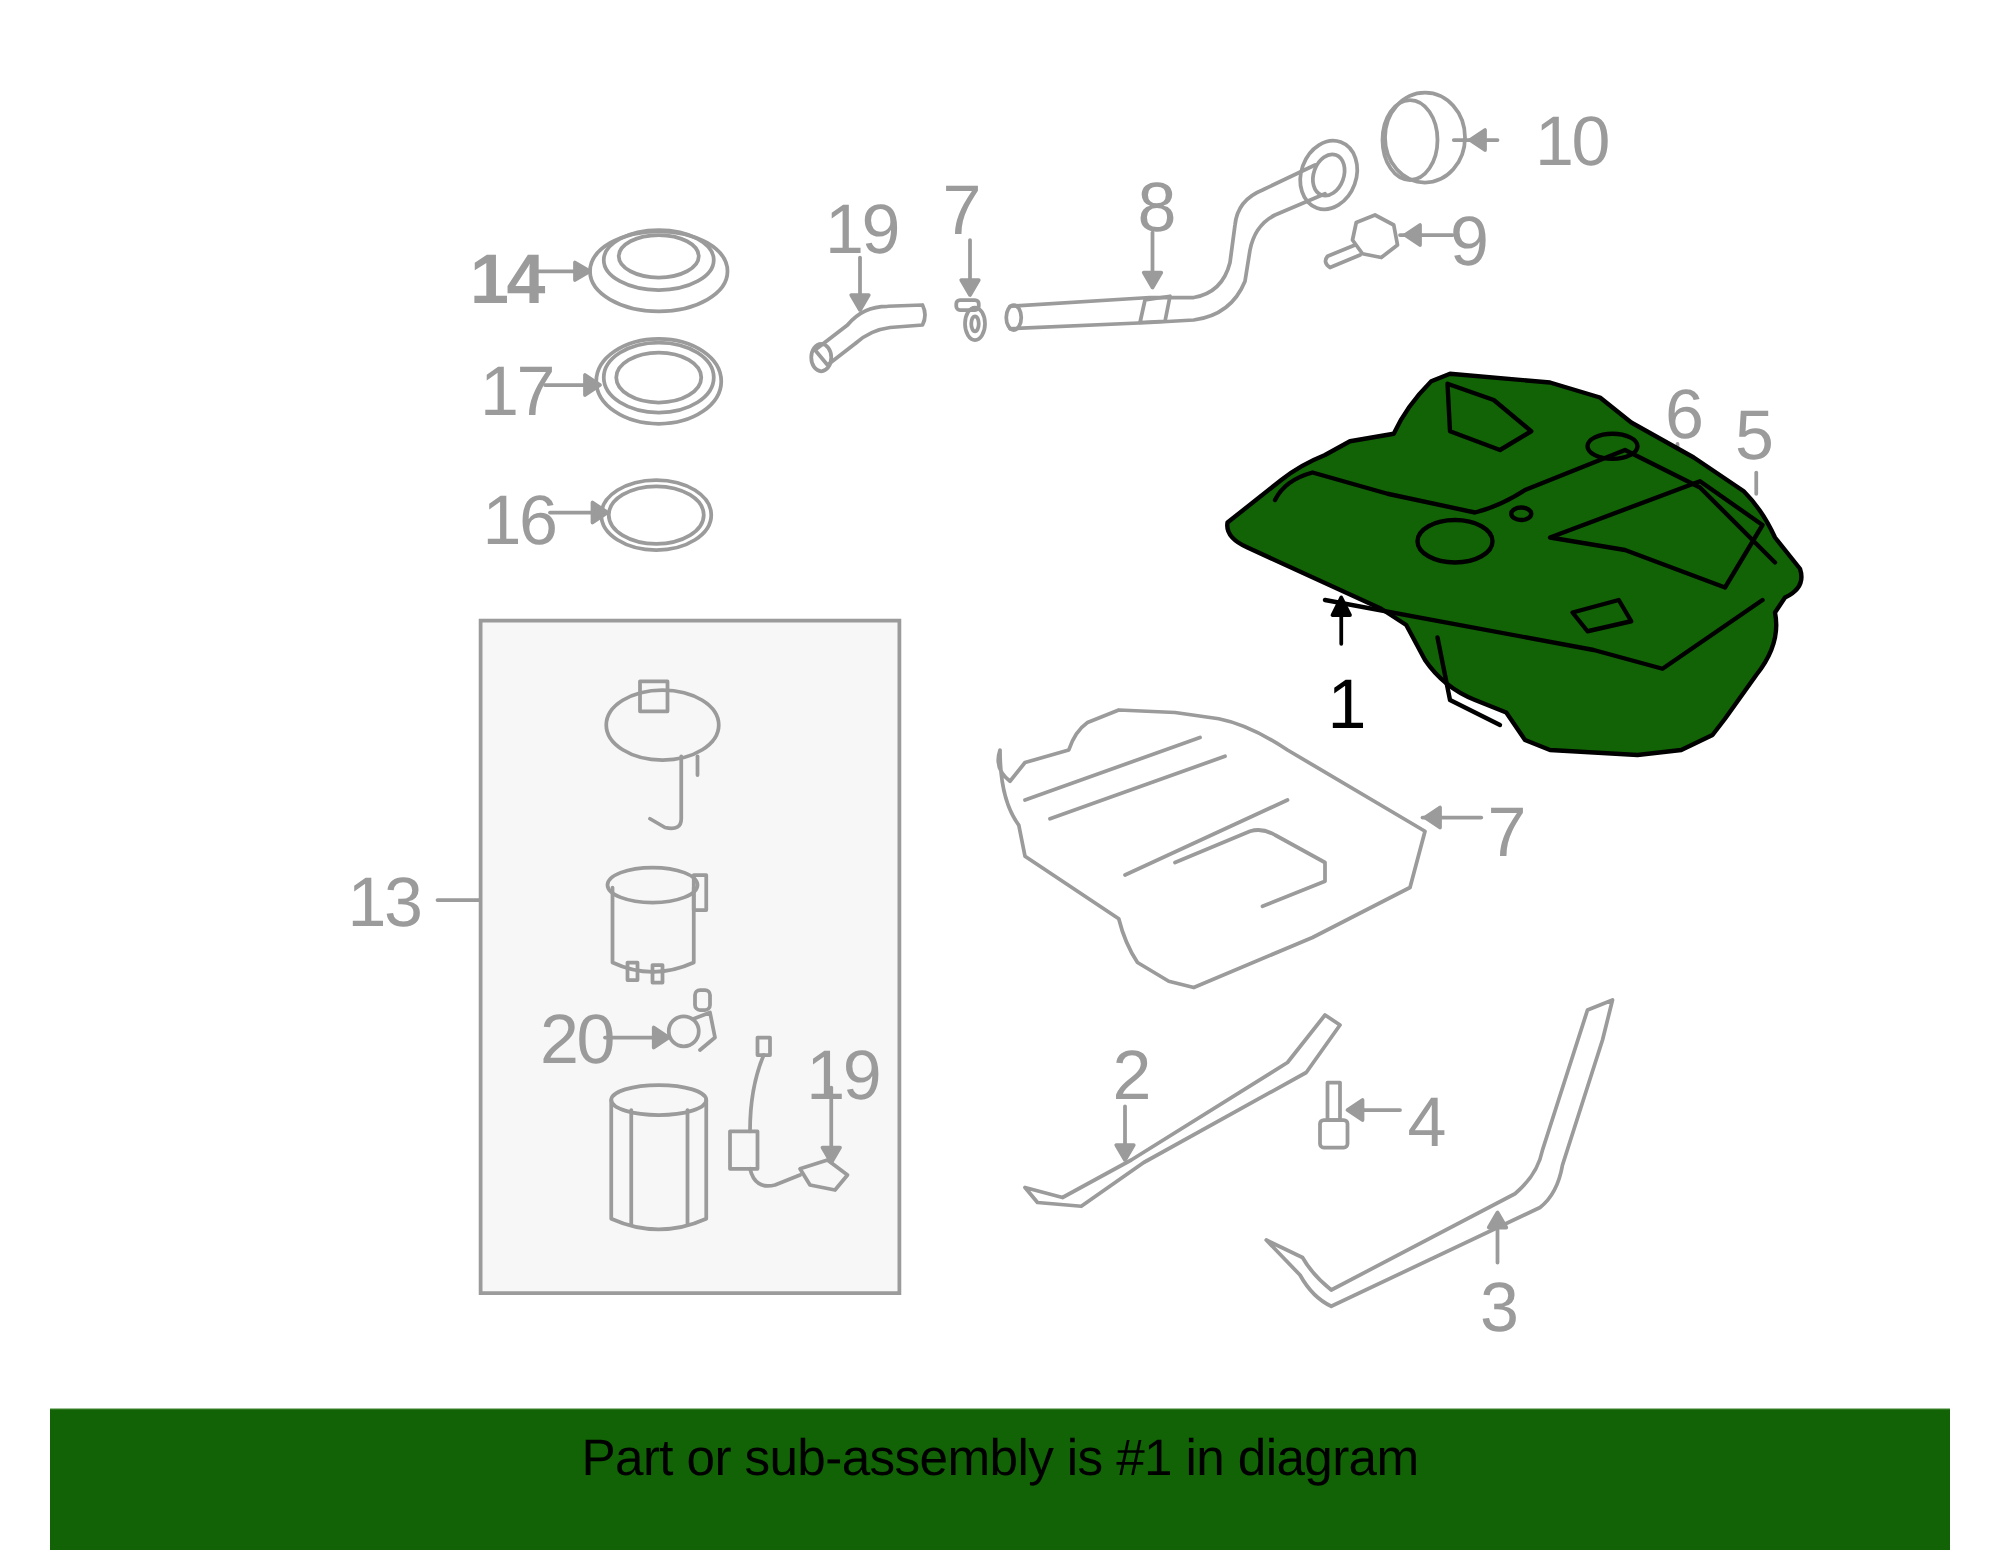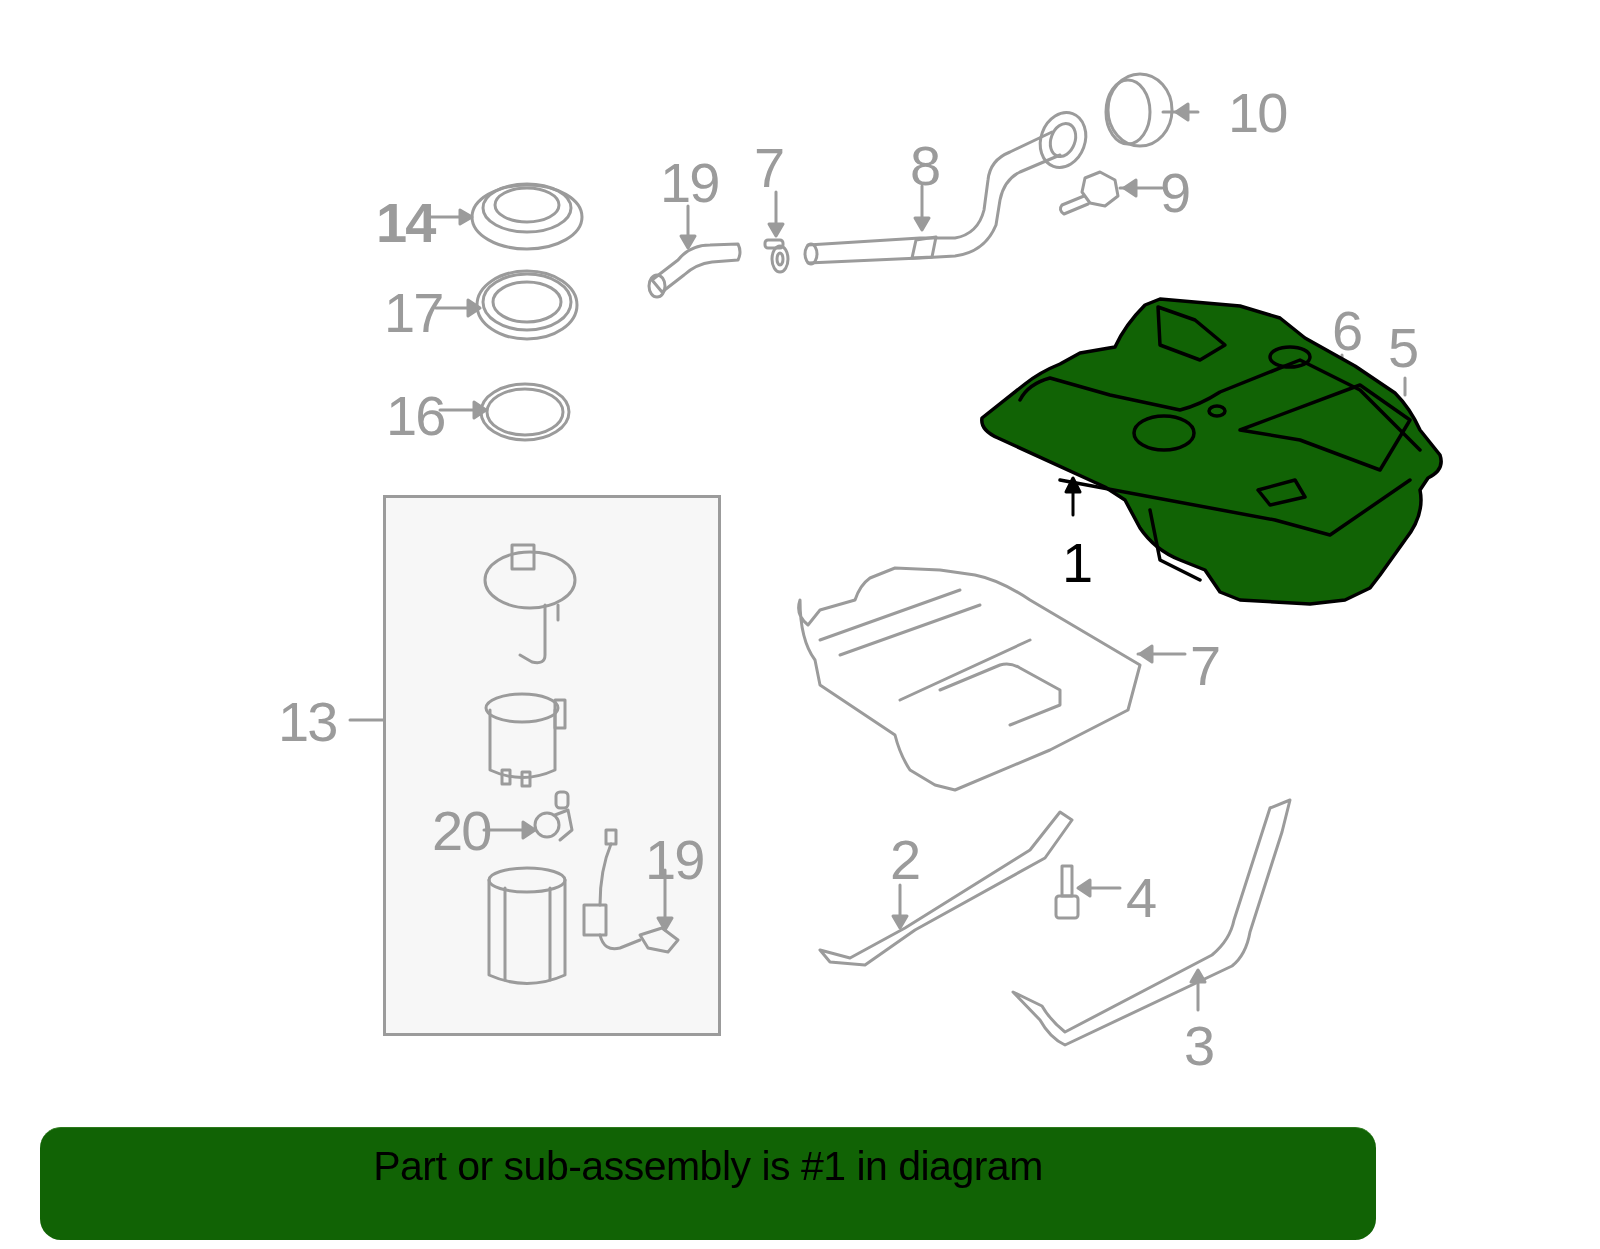--- a/index.html
+++ b/index.html
@@ -2,23 +2,23 @@
 <html><head>
 <meta charset="utf-8">
 <style>
   html, body { margin: 0; padding: 0; background: #ffffff; }
   body { width: 1600px; height: 1249px; position: relative; overflow: hidden;
          font-family: "Liberation Sans", sans-serif; }
   #diagram { position: absolute; left: 0; top: 0; width: 1600px; height: 1249px; }
   .callout { position: absolute; font-family: "Liberation Sans", sans-serif;
              font-size: 56px; color: #9b9b9b; line-height: 1; letter-spacing: -2px; }
   .callout.active { color: #000000; }
-  #banner { position: absolute; left: 40px; top: 1127px; width: 1336px; height: 112px;
+  #banner { position: absolute; left: 40px; top: 1127px; width: 1520px; height: 112px;
             background: #116305; border-top: 1px solid #2c7a1c; overflow: hidden;
-            text-align: center; border-radius: 21px; }
+            text-align: center; }
   #banner .line { display: block; font-size: 41px; line-height: 48px; color: #000;
                   font-family: "Liberation Sans", sans-serif; letter-spacing: -0.5px; }
   #banner .line1 { margin-top: 14px; }
   #module-box { position: absolute; left: 383px; top: 495px; width: 338px; height: 541px;
                 background: #f7f7f7; border: 3px solid #9b9b9b; box-sizing: border-box; }
 </style>
 </head>
 <body>
 
 <div id="diagram">

